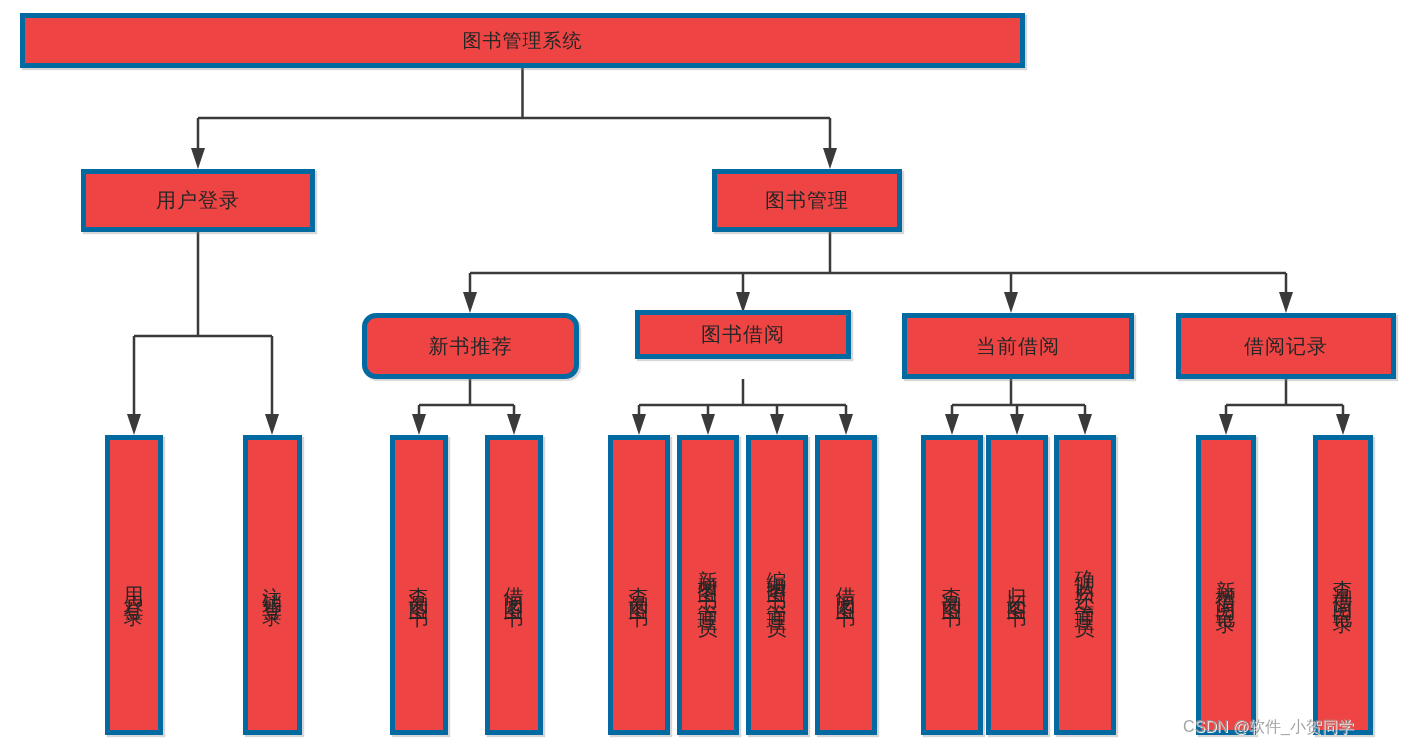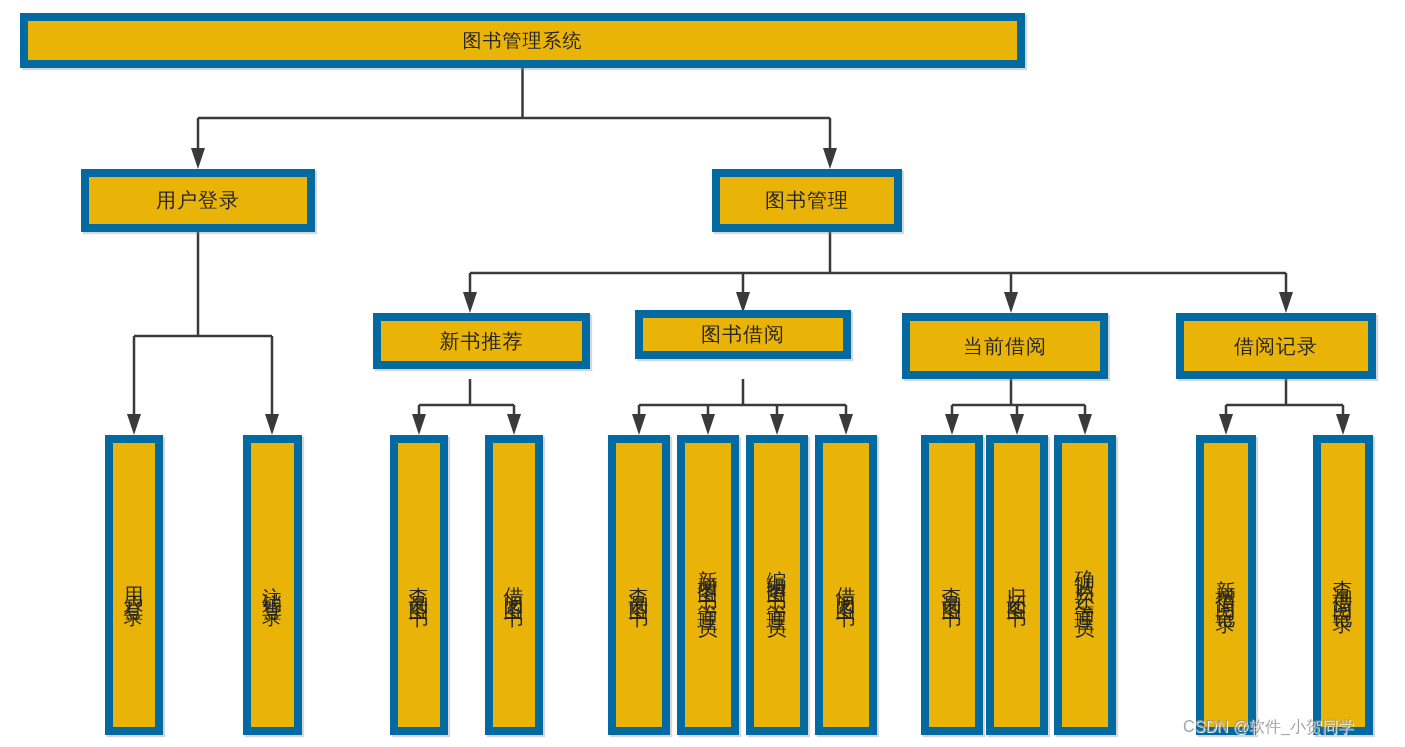--- a/index.html
+++ b/index.html
@@ -20,40 +20,40 @@
     position: absolute;
     left: 0;
     top: 0;
     width: 1405px;
     height: 747px;
     pointer-events: none;
   }
   .box {
     position: absolute;
     box-sizing: border-box;
-    border: 8px solid #0369a1;
-    background: #eab308;
+    border: 5px solid #0369a1;
+    background: #ef4444;
     display: flex;
     align-items: center;
     justify-content: center;
     box-shadow: 2px 2px 1px rgba(140,140,140,0.35);
   }
   .box .lbl {
     font-size: 20px;
     letter-spacing: 1px;
     white-space: nowrap;
   }
   #box-root        { left: 20px;   top: 13px;  width: 1005px; height: 55px; }
   #box-root .lbl   { font-size: 19px; }
   #box-user-login  { left: 81px;   top: 169px; width: 234px;  height: 63px; }
   #box-book-mgmt   { left: 712px;  top: 169px; width: 190px;  height: 63px; }
-  #box-l3-recommend { left: 373px; top: 313px; width: 217px;  height: 56px; }
+  #box-l3-recommend { left: 362px; top: 313px; width: 217px;  height: 66px; border-radius: 14px; }
   #box-l3-borrowing { left: 635px; top: 310px; width: 216px;  height: 49px; }
-  #box-l3-current   { left: 902px; top: 313px; width: 206px;  height: 66px; }
-  #box-l3-records   { left: 1176px;top: 313px; width: 200px;  height: 66px; }
+  #box-l3-current   { left: 902px; top: 313px; width: 232px;  height: 66px; }
+  #box-l3-records   { left: 1176px;top: 313px; width: 220px;  height: 66px; }
   .leaf {
     top: 435px;
     height: 300px;
   }
   .leaf .lbl {
     writing-mode: vertical-lr;
     text-orientation: mixed;
     font-size: 20px;
     letter-spacing: 7px;
     line-height: 1;

